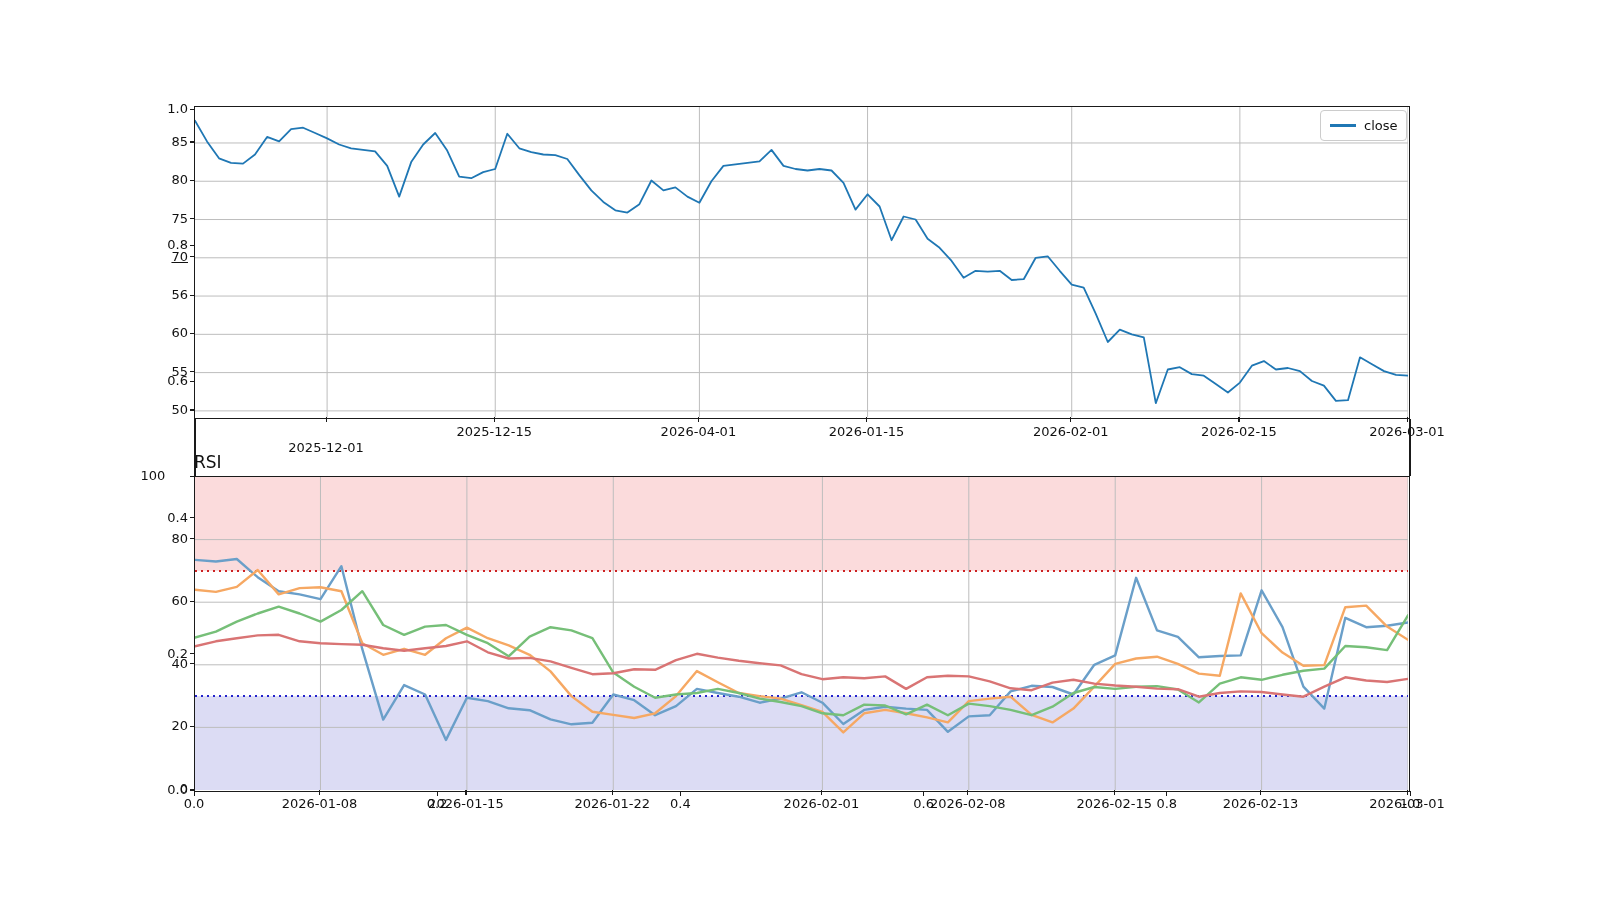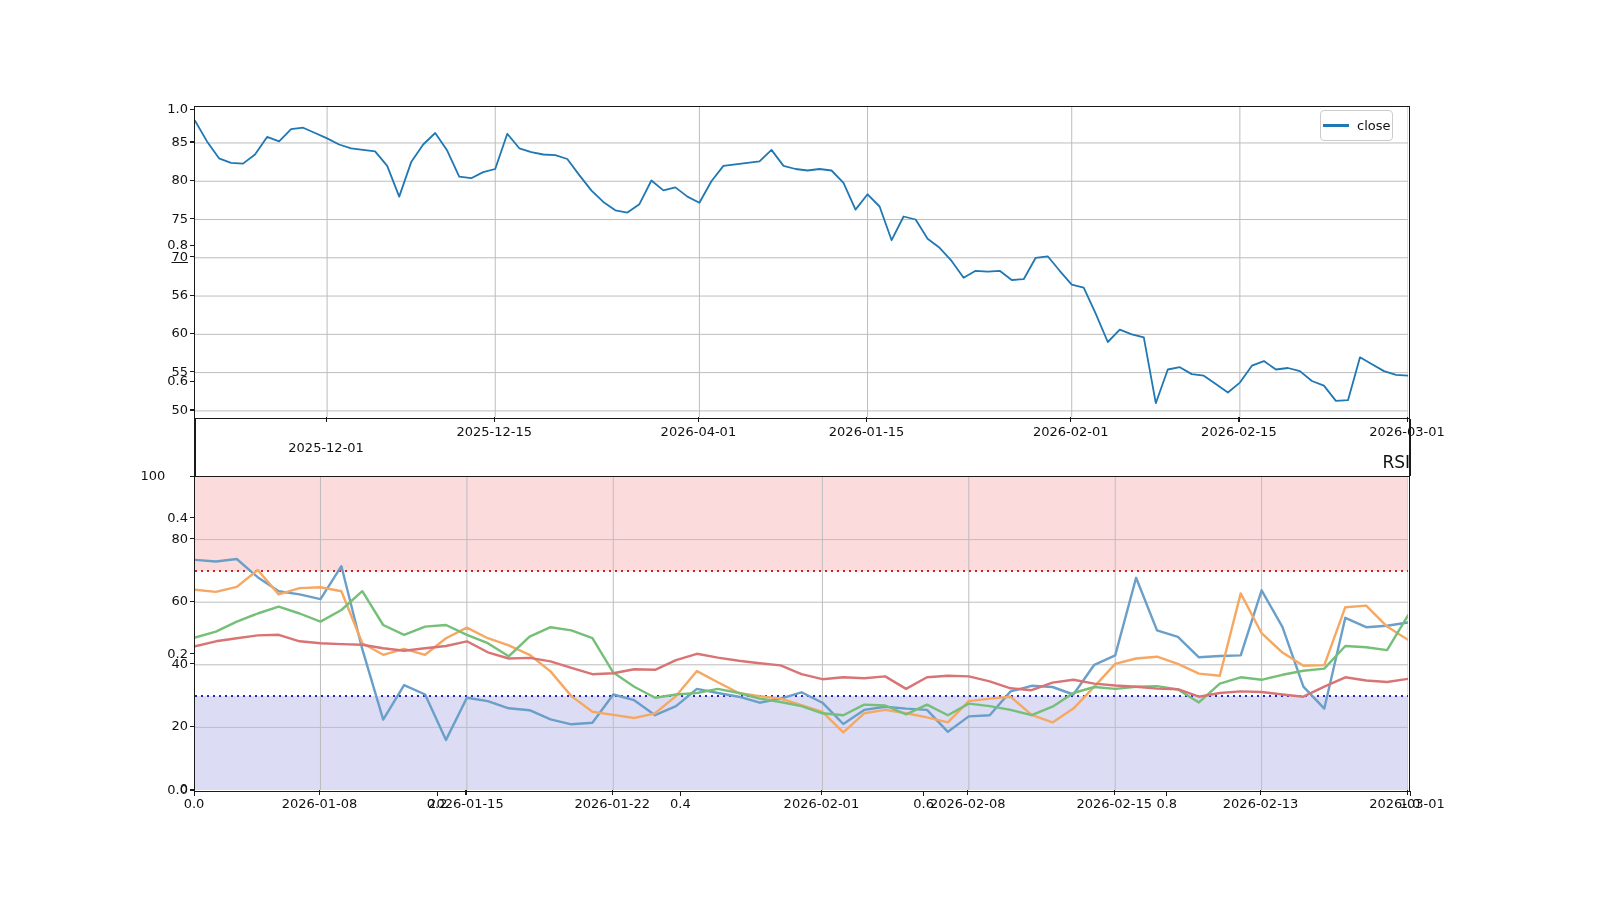--- a/index.html
+++ b/index.html
@@ -7,24 +7,24 @@
        font-family:"DejaVu Sans","Liberation Sans",sans-serif;color:#000;}
   .axes{position:absolute;border:1.5px solid #1a1a1a;box-sizing:border-box;background:#fff;}
   .axes svg{position:absolute;left:0;top:0;}
   .tick-label{position:absolute;font-size:13px;line-height:15px;color:#111;white-space:nowrap;}
   .ylab{text-align:right;width:70px;}
   .xlab{text-align:center;width:92px;}
   .tickmark{position:absolute;background:#1a1a1a;}
   .gap-spine{position:absolute;width:1.5px;background:#1a1a1a;}
   .watermark{position:absolute;left:194px;width:1216px;text-align:center;
              font-size:27px;color:rgba(118,118,118,0.85);letter-spacing:1px;}
-  .chart-title{position:absolute;left:194px;width:1216px;text-align:right;
+  .chart-title{position:absolute;left:194px;width:1216px;text-align:left;
                font-size:17px;color:#111;}
   .legend{position:absolute;background:rgba(255,255,255,0.9);border:1px solid #cccccc;
-          border-radius:4px;box-sizing:border-box;padding:4px 2px;font-size:13px;}
+          border-radius:4px;box-sizing:border-box;padding:4px 9px;font-size:13px;}
   .legend-row{display:flex;align-items:center;height:21px;}
   .legend-line{display:inline-block;width:26px;height:2.6px;margin-right:8px;flex:0 0 auto;}
   .legend-label{white-space:nowrap;color:#111;}
 </style>
 </head>
 <body>
 
 <div class="fig" id="fig">
   <div class="chart-title" style="top:452px;">RSI</div>
 

